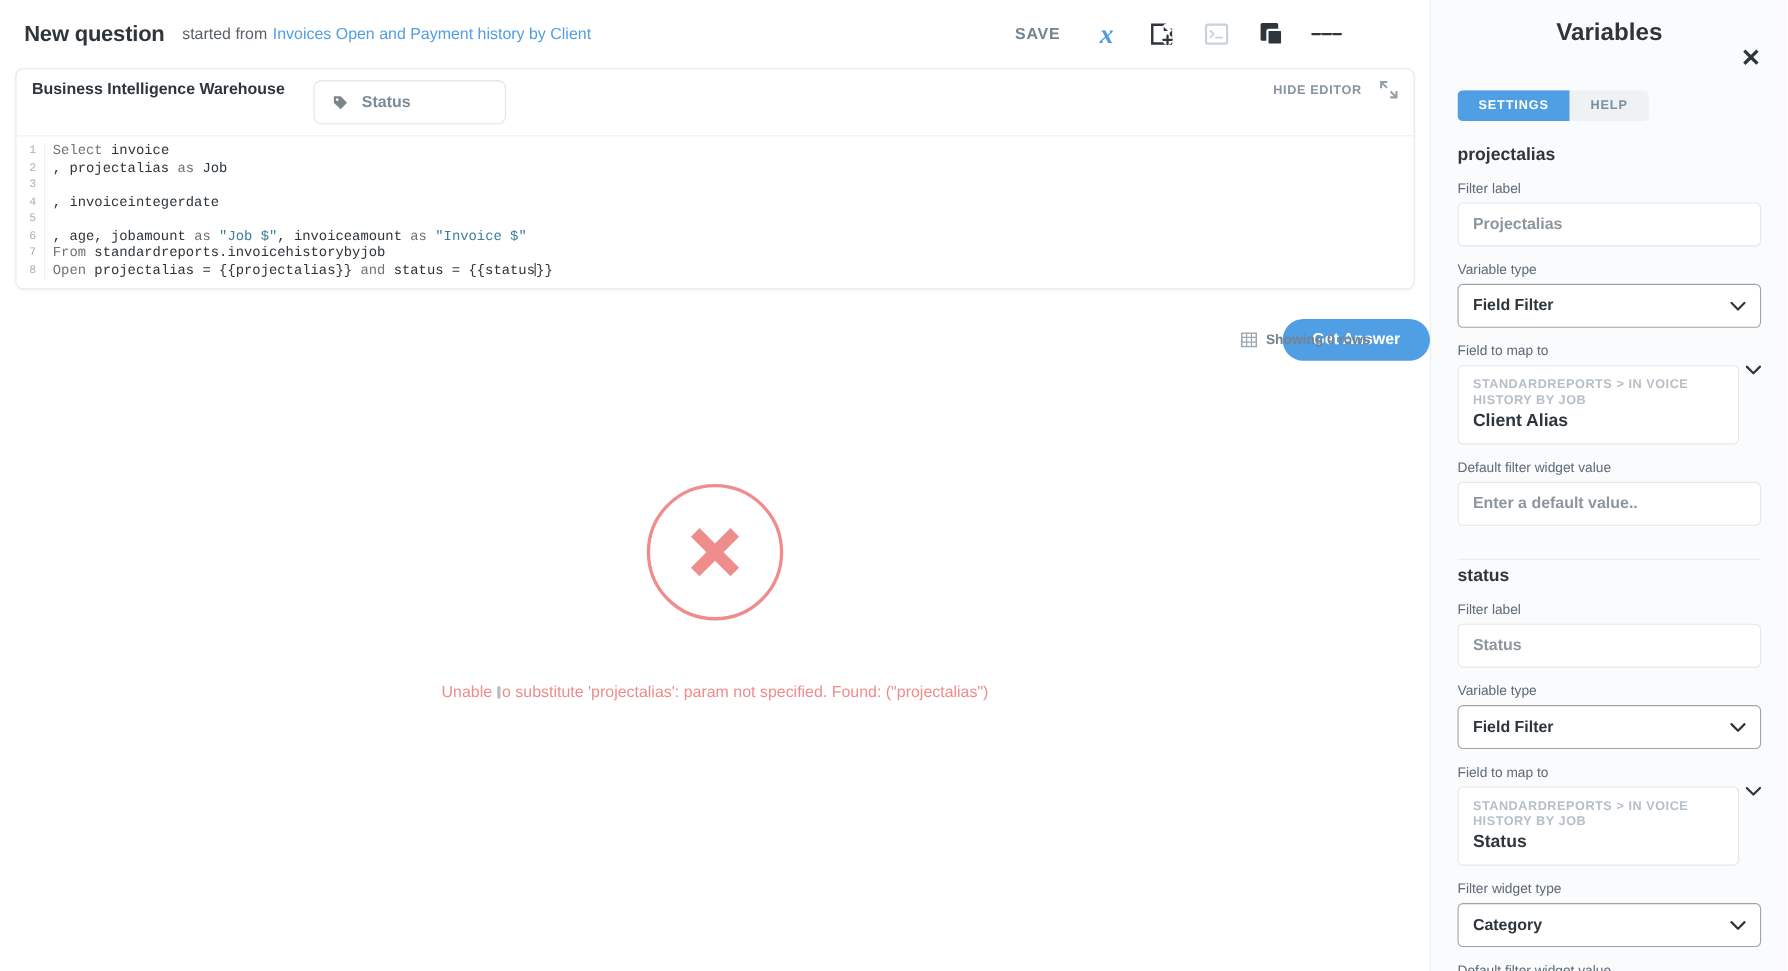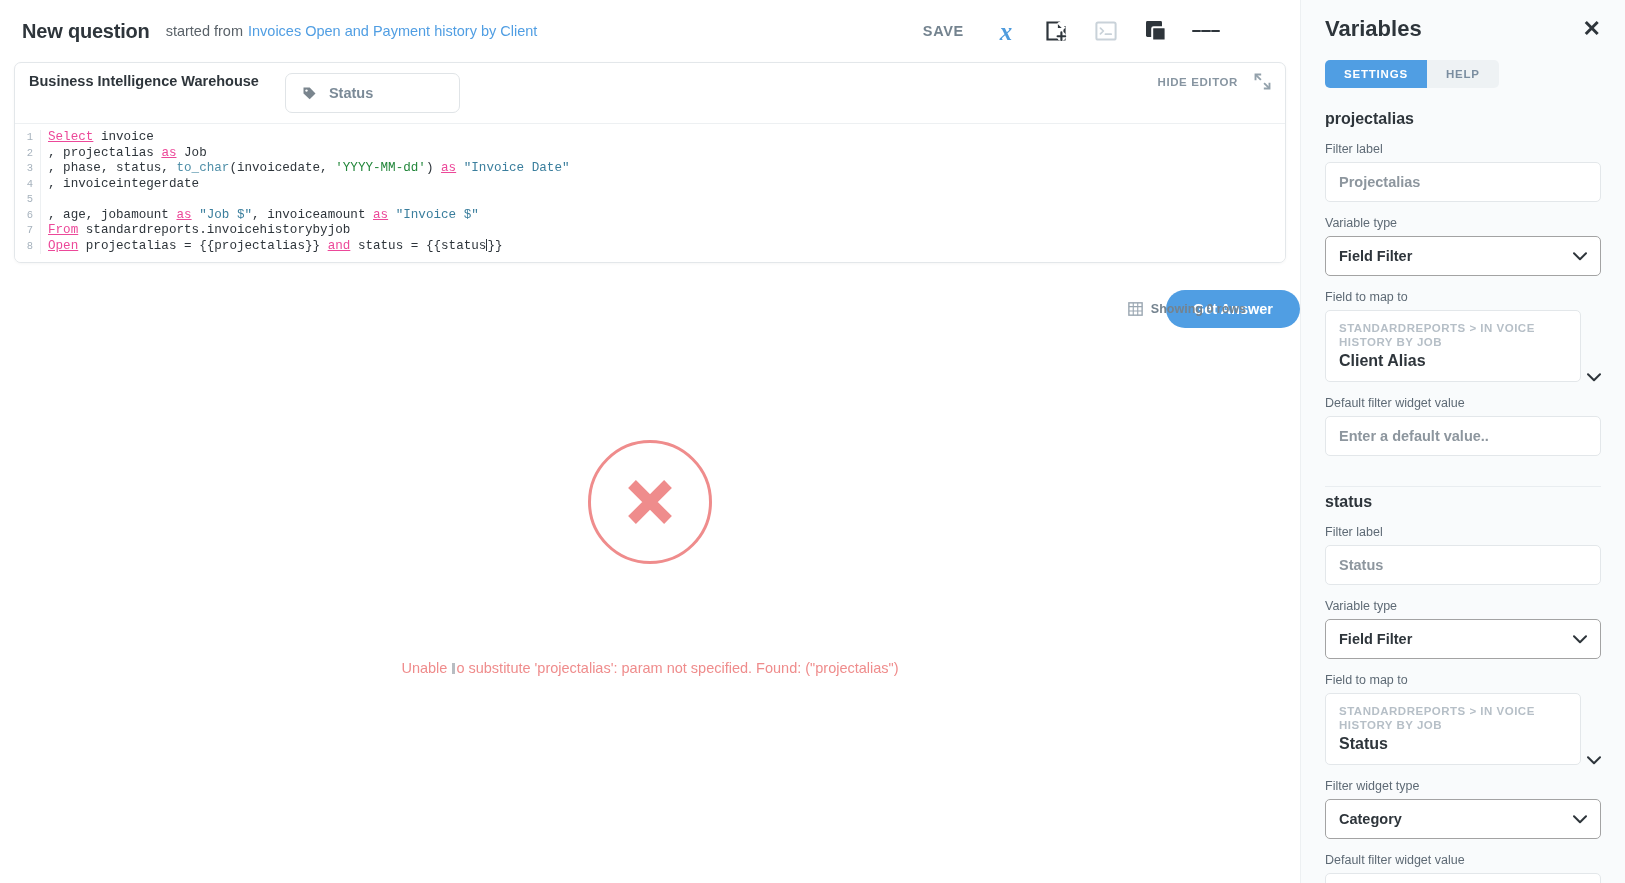--- a/index.html
+++ b/index.html
@@ -162,21 +162,21 @@
     padding-right: 7px;
     color: #a6b2bd;
     font-size: 10.5px;
     user-select: none;
     flex: 0 0 26px;
     border-right: 1px solid #edf0f2;
     margin-right: 7px;
     line-height: 15.5px;
   }
   .code-text { color: #2e353b; }
-  .kw  { color: #ec4899; text-decoration: underline; }
+  .kw  { color: #737373; }
   .fn  { color: #4f8fa8; }
   .str { color: #22863a; }
   .dstr{ color: #3a7e9d; }
   .caret {
     display: inline-block;
     width: 1px;
     height: 12px;
     background: #2e353b;
     vertical-align: -2px;
   }
@@ -224,21 +224,21 @@
   }
   .error-circle {
     width: 124px; height: 124px;
     border-radius: 50%;
     border: 3px solid #ef8c8c;
     display: flex;
     align-items: center;
     justify-content: center;
   }
   .error-msg {
-    margin-top: 96px;
+    margin-top: 58px;
     color: #ef8c8c;
     font-size: 14.5px;
     text-align: center;
   }
   .text-caret {
     display: inline-block;
     width: 3px; height: 11px;
     background: #b8bdc2;
     vertical-align: -1px;
     margin: 0 1px;
@@ -253,20 +253,21 @@
     border-left: 1px solid #edf0f2;
     overflow: hidden;
     position: relative;
   }
   .sb-inner { padding: 0 24px; }
   .sb-head {
     display: flex;
     align-items: center;
     padding-top: 16px;
     padding-bottom: 8px;
+    flex-direction: column;
   }
   .sb-title {
     font-size: 22px;
     font-weight: bold;
     color: #2e353b;
   }
   .sb-close {
     margin-left: auto;
     cursor: pointer;
     color: #2e353b;
@@ -329,21 +330,21 @@
     font-weight: bold;
     display: flex;
     align-items: center;
     cursor: pointer;
     margin-bottom: 14px;
   }
   .sel-box .chev { margin-left: auto; color: #2e353b; display: flex; }
   .fieldmap {
     width: 100%;
     display: flex;
-    align-items: flex-end;
+    align-items: flex-start;
     gap: 6px;
     margin-bottom: 14px;
   }
   .fieldmap-box {
     flex: 1 1 auto;
     border: 1px solid #e3e7ea;
     border-radius: 5px;
     background: #fff;
     padding: 10px 13px 11px 13px;
     cursor: pointer;
@@ -445,21 +446,21 @@
               <path d="M16.1 16.1 L10.7 10.7" stroke="#93a1ab" stroke-width="2"></path>
             </svg>
           </span>
         </div>
       </div>
 
       <div class="code-wrap">
         <div id="code-lines">
             <div class="code-line"><span class="ln">1</span><span class="code-text"><span class="kw">Select</span> invoice</span></div>
             <div class="code-line"><span class="ln">2</span><span class="code-text">, projectalias <span class="kw">as</span> Job</span></div>
-            <div class="code-line"><span class="ln">3</span><span class="code-text">, phase, status, <span class="fn">to_char</span>(invoicedate, <span class="str">'YYYY-MM-dd'</span>) <span class="kw">as</span> <span class="dstr">"Invoice Date"</span></span></div>
+            <div class="code-line"><span class="ln">3</span></div>
             <div class="code-line"><span class="ln">4</span><span class="code-text">, invoiceintegerdate</span></div>
             <div class="code-line"><span class="ln">5</span></div>
             <div class="code-line"><span class="ln">6</span><span class="code-text">, age, jobamount <span class="kw">as</span> <span class="dstr">"Job $"</span>, invoiceamount <span class="kw">as</span> <span class="dstr">"Invoice $"</span></span></div>
             <div class="code-line"><span class="ln">7</span><span class="code-text"><span class="kw">From</span> standardreports.invoicehistorybyjob</span></div>
             <div class="code-line"><span class="ln">8</span><span class="code-text"><span class="kw">Open</span> projectalias = {{projectalias}} <span class="kw">and</span> status = {{status<span class="caret"></span>}}</span></div>
           </div>
       </div>
     </div>
 
     <div class="run-row">

